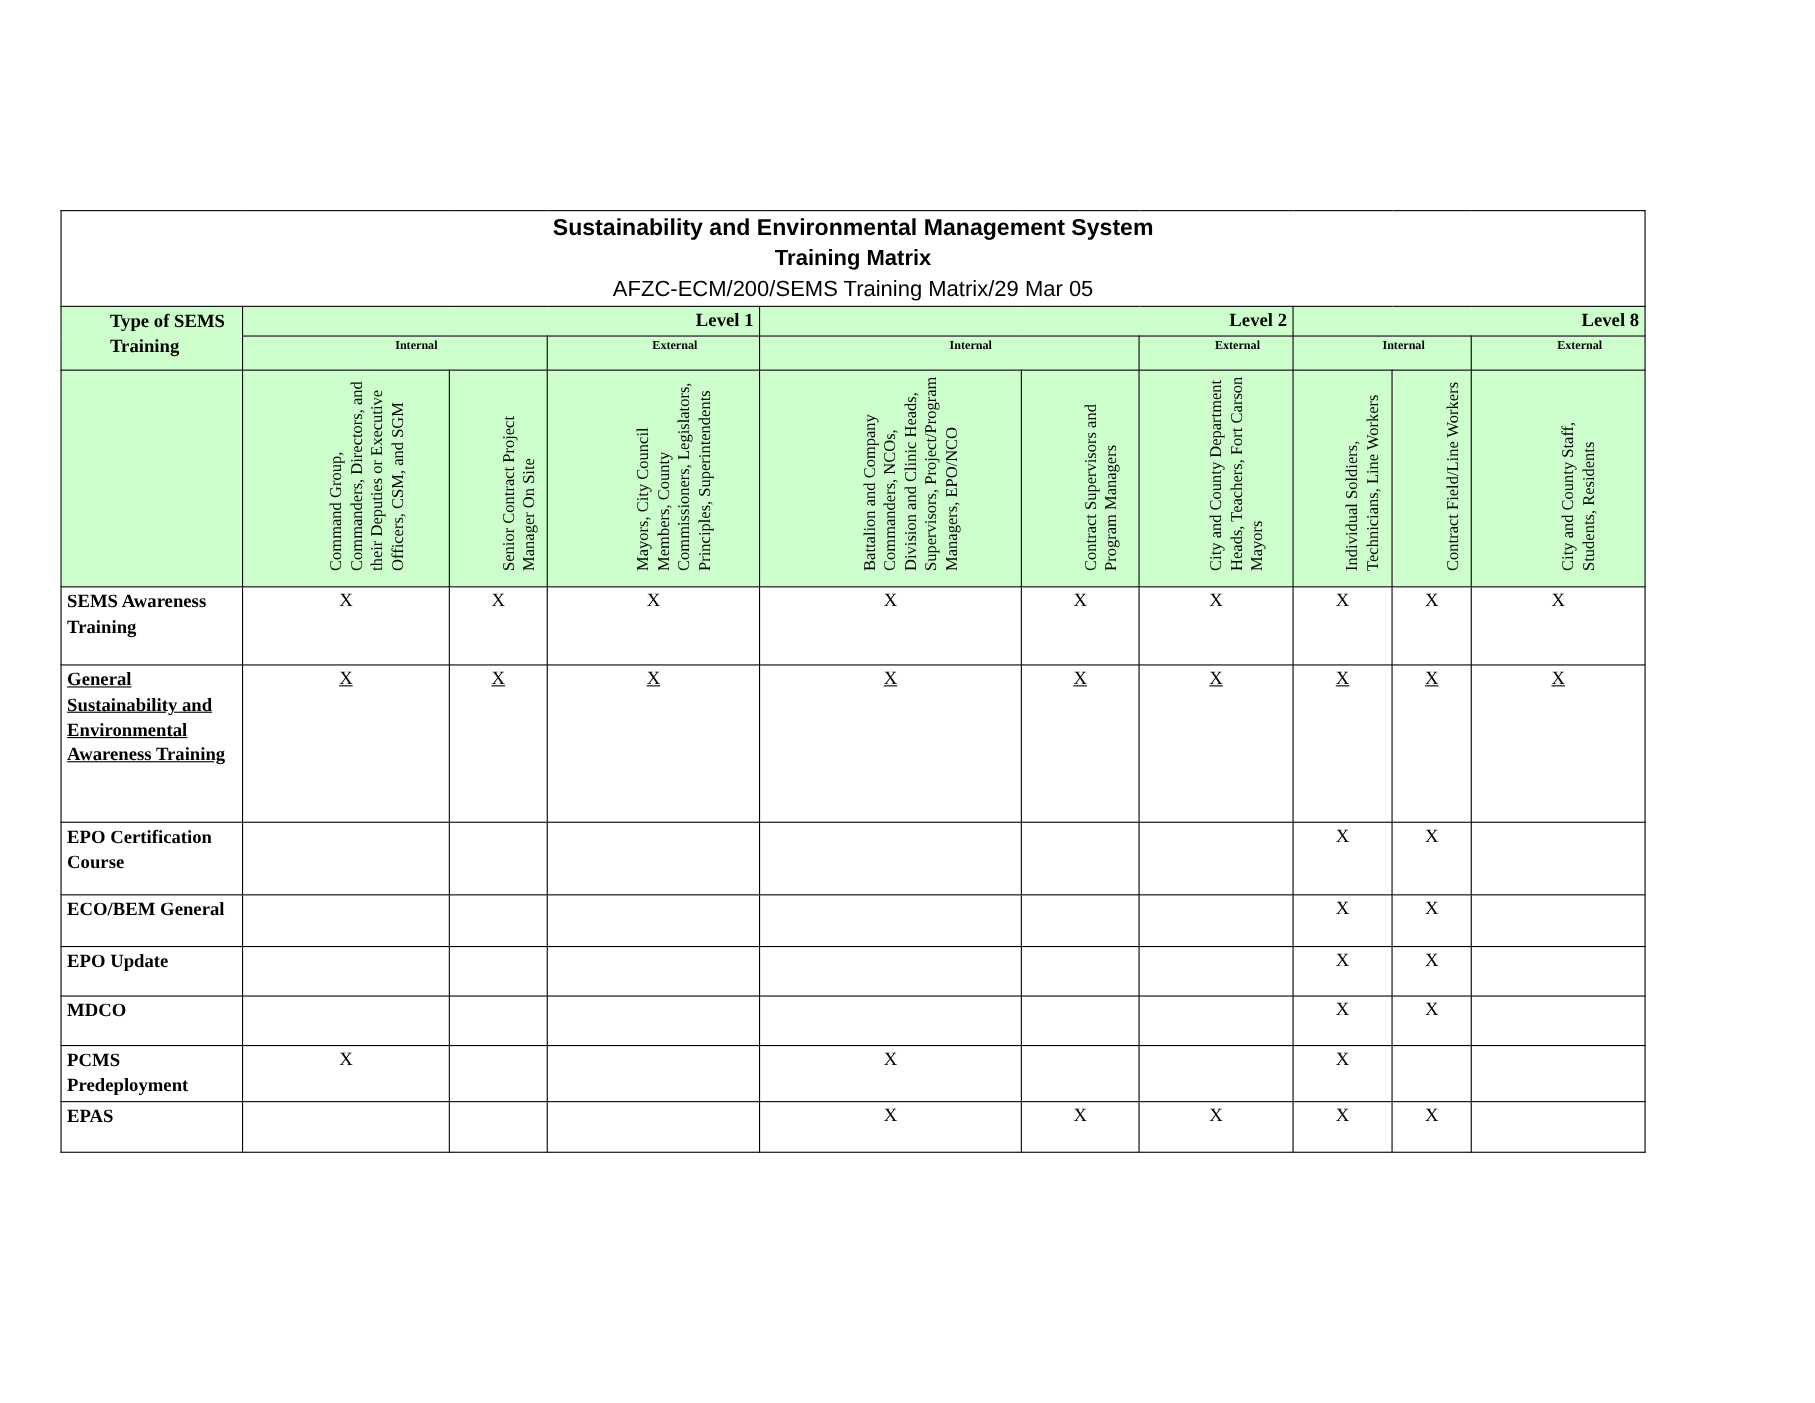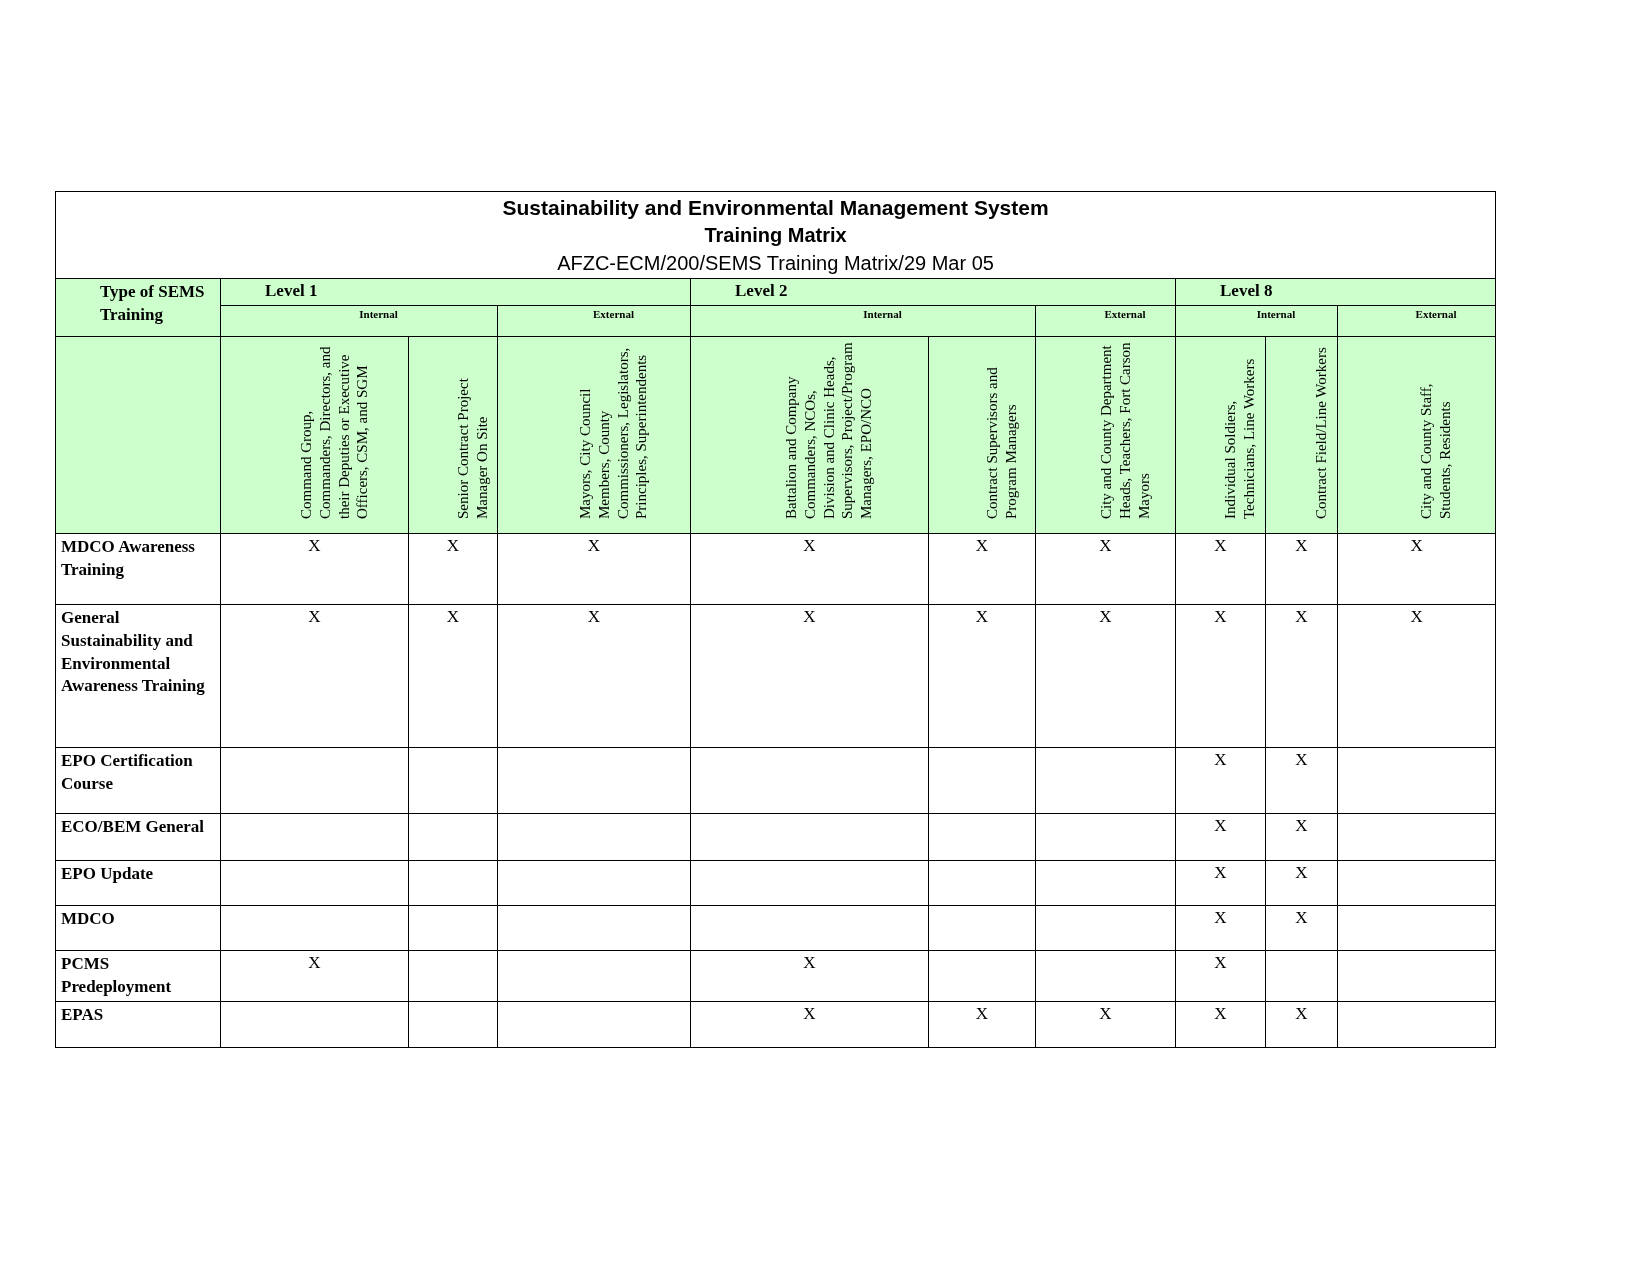--- a/index.html
+++ b/index.html
@@ -37,21 +37,21 @@
     height: 70px;
     vertical-align: middle;
   }
   .title-1 { font-size: 21px; font-weight: bold; line-height: 1.35; }
   .title-2 { font-size: 20px; font-weight: bold; line-height: 1.3; }
   .title-3 { font-size: 20px; font-weight: normal; line-height: 1.3; margin-top: 2px; }
 
   
   tr.hdr td { background: #ccffcc; padding-left: 44px; }
   td.level-cell {
-    text-align: left;
+    text-align: right;
     font-weight: bold;
     font-size: 17px;
     height: 22px;
     vertical-align: middle;
   }
   td.scope-cell {
     text-align: center;
     font-weight: bold;
     font-size: 11px;
     height: 26px;
@@ -86,21 +86,21 @@
     font-size: 17px;
     line-height: 1.33;
     vertical-align: top;
   }
   td.mark {
     text-align: center;
     font-size: 17px;
     vertical-align: top;
   }
   tr.r0 td { height: 66px; }
-  tr.r1 td { height: 138px; }
+  tr.r1 td { height: 138px; text-decoration: underline; }
   tr.r2 td { height: 61px; }
   tr.r3 td { height: 42px; }
   tr.r4 td { height: 40px; }
   tr.r5 td { height: 40px; }
   tr.r6 td { height: 42px; margin-top: 13px; }
   tr.r7 td { height: 41px; }
 </style>
 </head>
 <body>
 
@@ -151,21 +151,21 @@
       <td class="vcell"><div class="vtext">Mayors, City Council Members, County Commissioners, Legislators, Principles, Superintendents</div></td>
       <td class="vcell"><div class="vtext">Battalion and Company Commanders, NCOs, Division and Clinic Heads, Supervisors, Project/Program Managers, EPO/NCO</div></td>
       <td class="vcell"><div class="vtext">Contract Supervisors and Program Managers</div></td>
       <td class="vcell"><div class="vtext">City and County Department Heads, Teachers, Fort Carson Mayors</div></td>
       <td class="vcell"><div class="vtext">Individual Soldiers, Technicians, Line Workers</div></td>
       <td class="vcell"><div class="vtext">Contract Field/Line Workers</div></td>
       <td class="vcell"><div class="vtext">City and County Staff, Students, Residents</div></td>
     </tr>
 
     <tr class="r0">
-      <td class="row-label">MDCO Awareness Training</td>
+      <td class="row-label">SEMS Awareness Training</td>
       <td class="mark">X</td>
       <td class="mark">X</td>
       <td class="mark">X</td>
       <td class="mark">X</td>
       <td class="mark">X</td>
       <td class="mark">X</td>
       <td class="mark">X</td>
       <td class="mark">X</td>
       <td class="mark">X</td>
     </tr>

